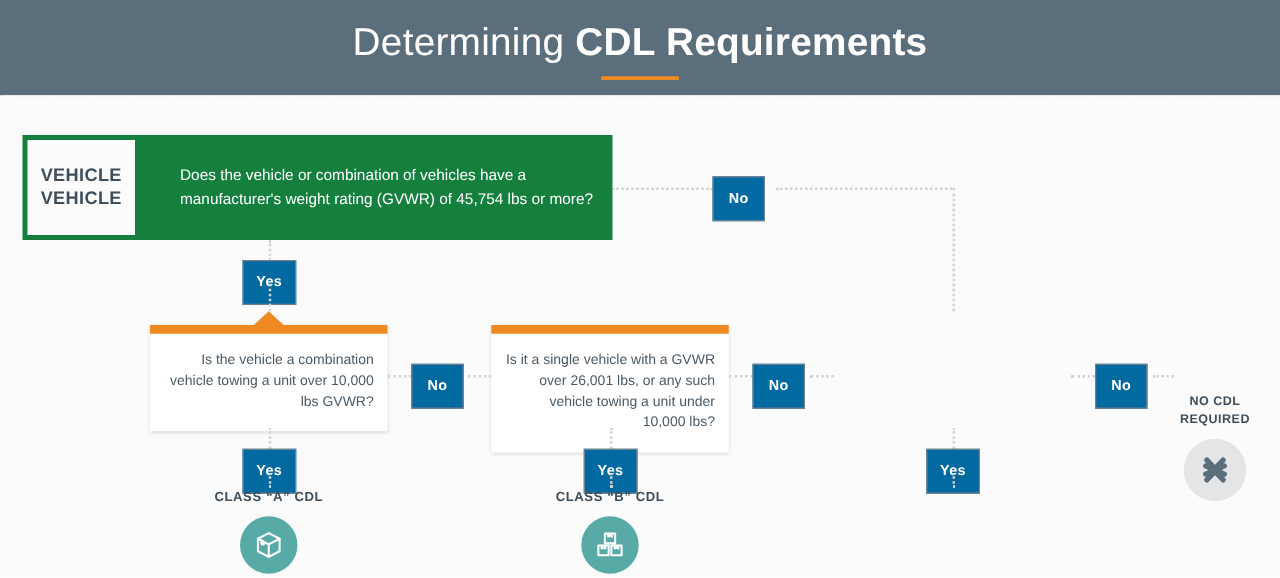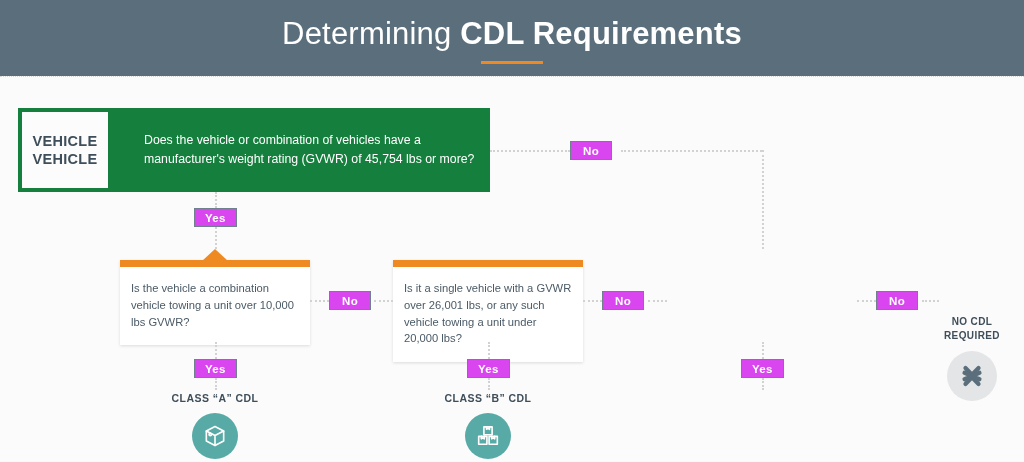--- a/index.html
+++ b/index.html
@@ -52,38 +52,38 @@
     padding: 0 14px 0 32px;
     color: #ffffff; font-size: 12.3px; line-height: 1.55;
   }
 
   
   .dh { position: absolute; height: 0; border-top: 2px dotted #d2d2d2; }
   .dv { position: absolute; width: 0; border-left: 2px dotted #d2d2d2; }
 
   
   .badge {
-    position: absolute; background: #d946ef; color: #ffffff;
+    position: absolute; background: #0369a1; color: #ffffff;
     font-size: 11.5px; font-weight: 700; letter-spacing: 0.3px;
     display: flex; align-items: center; justify-content: center;
-    height: 19px; min-width: 42px; padding: 0 10px;
+    height: 19px; min-width: 42px; padding: 17px 10px;
     border: 1px solid #70808c;
   }
 
   
   .card {
     position: absolute; width: 190px;
     background: #ffffff;
     box-shadow: 0 1px 3px rgba(0,0,0,0.13);
   }
   .card-bar { height: 7px; background: #ef8a22; }
   .card-body {
     padding: 13px 11px 15px;
     color: #4a5a66; font-size: 11.2px; line-height: 1.5;
-    text-align: left;
+    text-align: right;
   }
   .card-pointer {
     position: absolute; top: -11px; left: 50%; margin-left: -13px;
     width: 0; height: 0;
     border-left: 13px solid transparent;
     border-right: 13px solid transparent;
     border-bottom: 12px solid #ef8a22;
   }
 
   
@@ -142,21 +142,21 @@
     <div class="dv" style="left:762px; top:73px; height:99px;"></div>
 
     <div class="card" style="left:120px; top:183px;">
       <div class="card-pointer"></div>
       <div class="card-bar"></div>
       <div class="card-body">Is the vehicle a combination vehicle towing a unit over 10,000 lbs GVWR?</div>
     </div>
 
     <div class="card" style="left:393px; top:183px;">
       <div class="card-bar"></div>
-      <div class="card-body">Is it a single vehicle with a GVWR over 26,001 lbs, or any such vehicle towing a unit under 20,000 lbs?</div>
+      <div class="card-body">Is it a single vehicle with a GVWR over 26,001 lbs, or any such vehicle towing a unit under 10,000 lbs?</div>
     </div>
 
 
     <div class="dh" style="left:310px; top:223px; width:19px;"></div>
     <div class="badge" style="left:329px; top:214px;">No</div>
     <div class="dh" style="left:374px; top:223px; width:19px;"></div>
 
     <div class="dh" style="left:583px; top:223px; width:19px;"></div>
     <div class="badge" style="left:602px; top:214px;">No</div>
     <div class="dh" style="left:648px; top:223px; width:19px;"></div>

